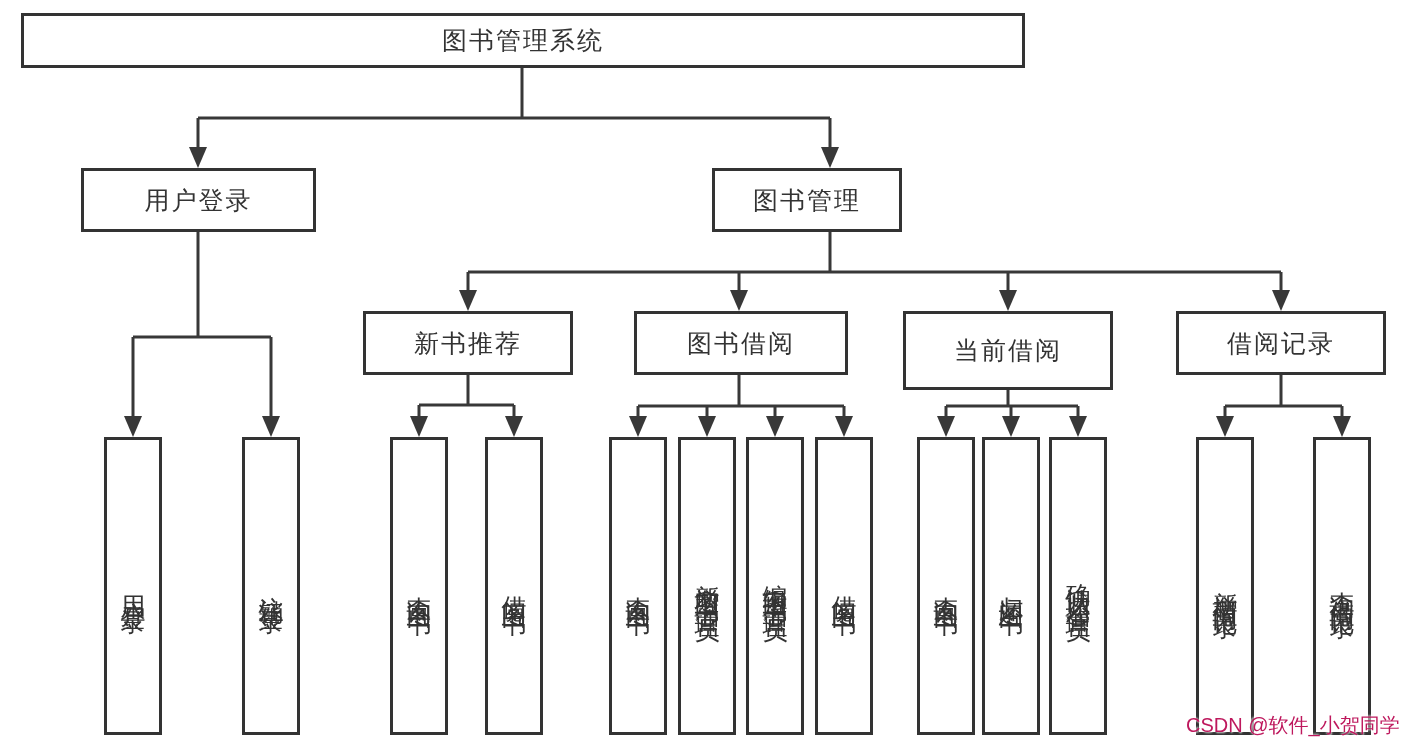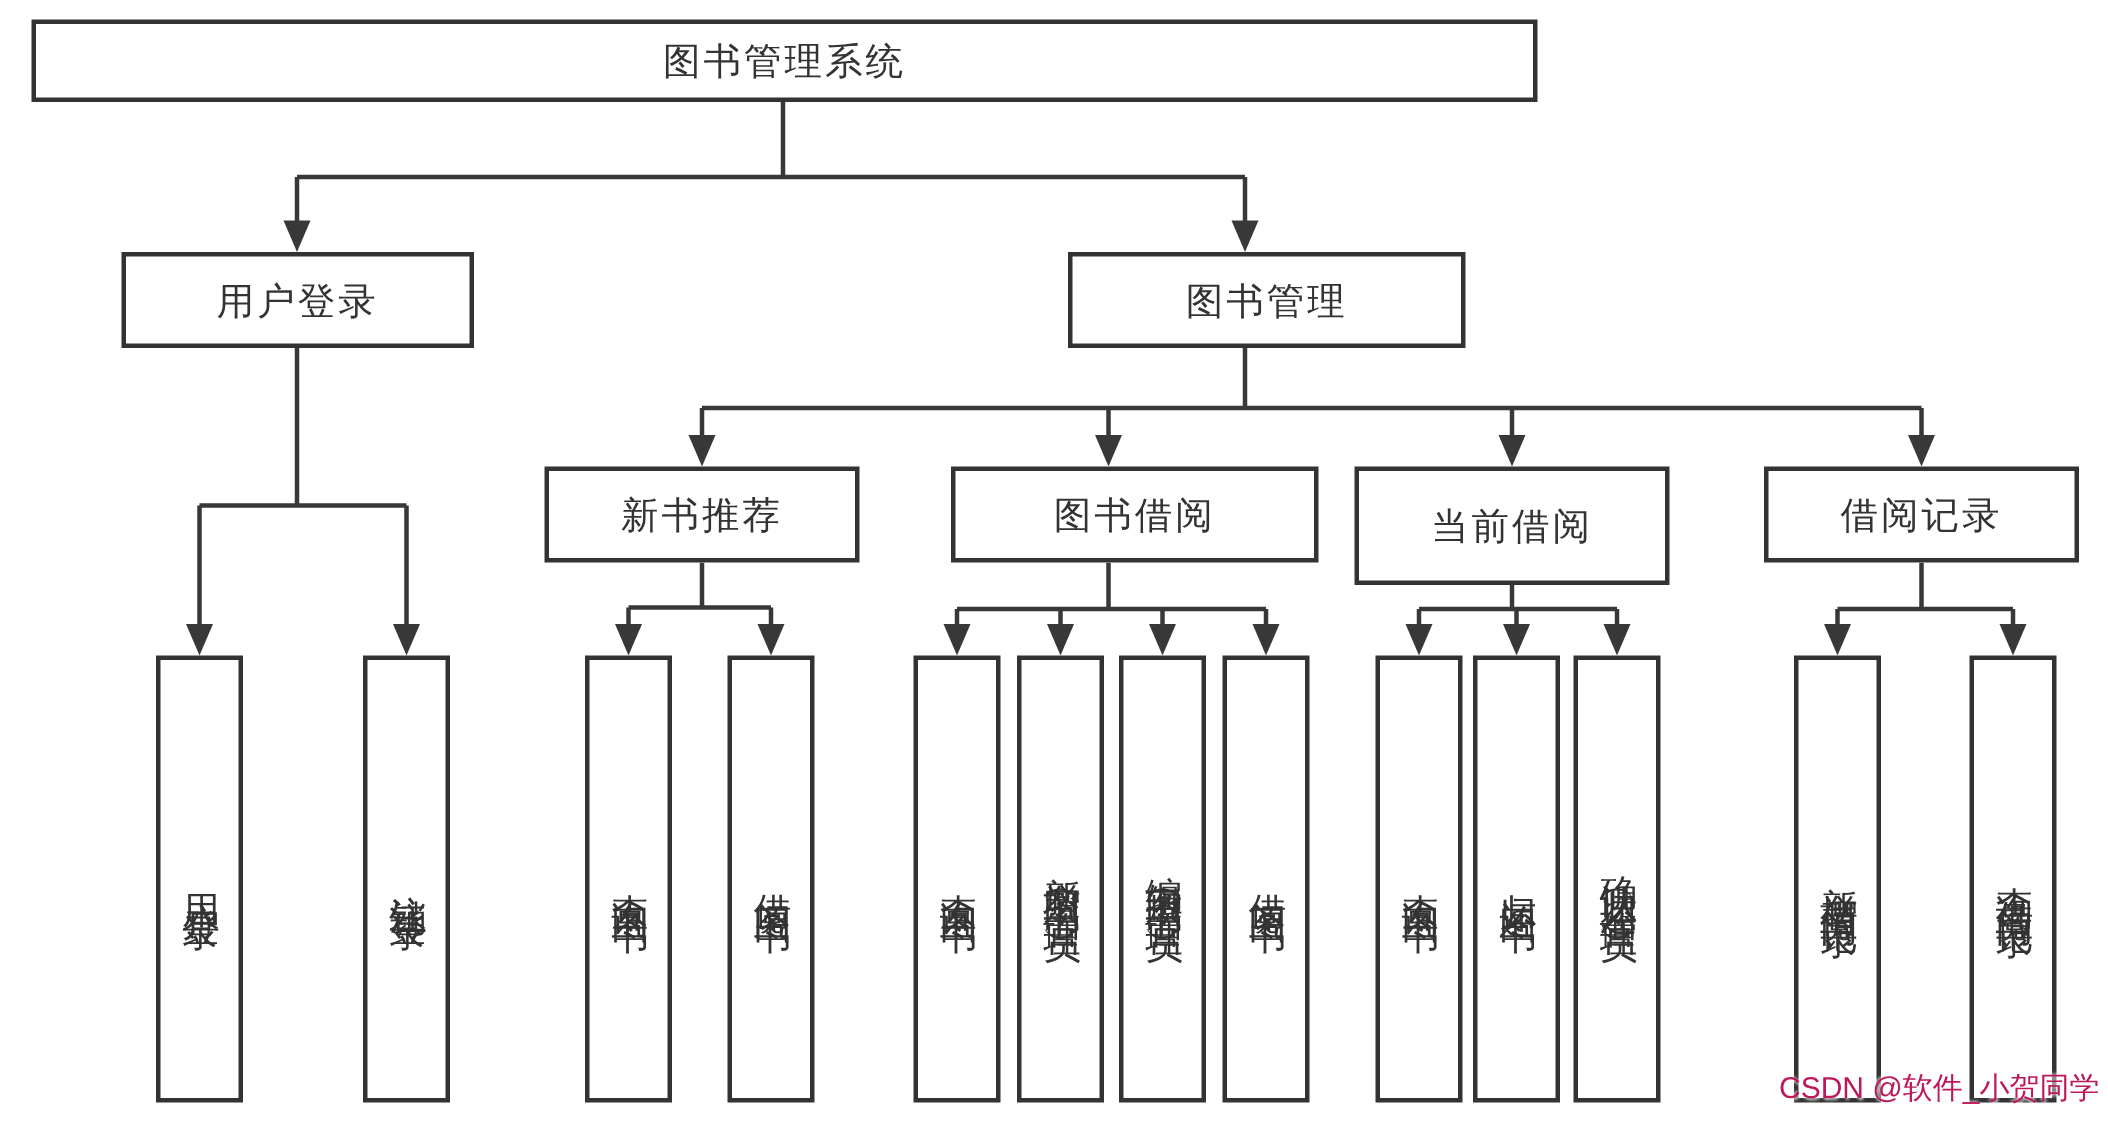--- a/index.html
+++ b/index.html
@@ -96,24 +96,24 @@
       <polygon points="1002,416 1020,416 1011,437"></polygon>
       <polygon points="1069,416 1087,416 1078,437"></polygon>
       <polygon points="1216,416 1234,416 1225,437"></polygon>
       <polygon points="1333,416 1351,416 1342,437"></polygon>
     </g>
   </svg>
 
   <div class="box hbox" style="left:21px; top:13px; width:1004px; height:55px;">图书管理系统</div>
 
   <div class="box hbox" style="left:81px; top:168px; width:235px; height:64px;">用户登录</div>
-  <div class="box hbox" style="left:712px; top:168px; width:265px; height:64px;">图书管理</div>
+  <div class="box hbox" style="left:712px; top:168px; width:190px; height:64px;">图书管理</div>
 
   <div class="box hbox" style="left:363px; top:311px; width:210px; height:64px;">新书推荐</div>
-  <div class="box hbox" style="left:634px; top:311px; width:245px; height:64px;">图书借阅</div>
+  <div class="box hbox" style="left:634px; top:311px; width:214px; height:64px;">图书借阅</div>
   <div class="box hbox" style="left:903px; top:311px; width:210px; height:79px;">当前借阅</div>
   <div class="box hbox" style="left:1176px; top:311px; width:210px; height:64px;font-family:Liberation Serif, serif;">借阅记录</div>
 
   <div class="box leaf" style="left:104px; top:437px; width:58px; height:298px;">用户登录</div>
   <div class="box leaf" style="left:242px; top:437px; width:58px; height:298px;">注销登录</div>
 
   <div class="box leaf" style="left:390px; top:437px; width:58px; height:298px;">查询图书</div>
   <div class="box leaf" style="left:485px; top:437px; width:58px; height:298px;">借阅图书</div>
 
   <div class="box leaf" style="left:609px; top:437px; width:58px; height:298px;">查询图书</div>

